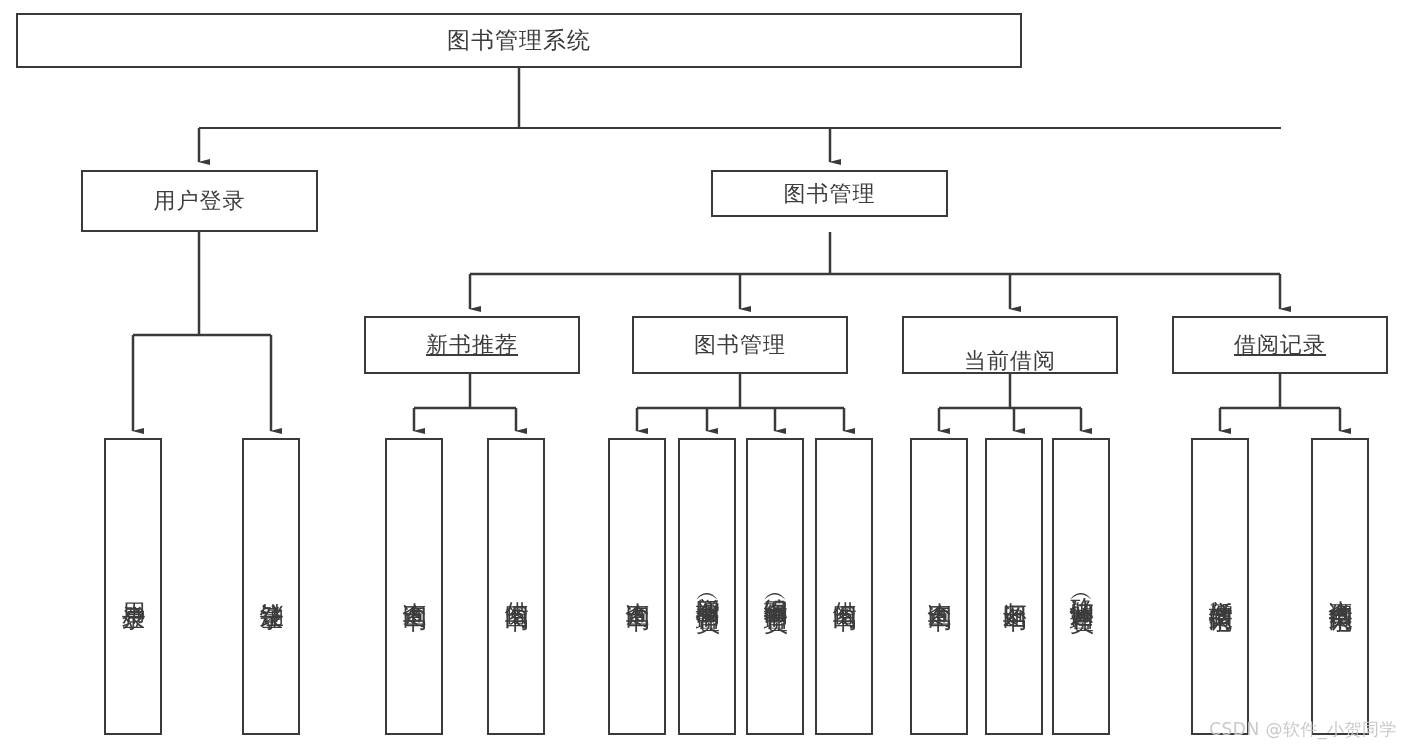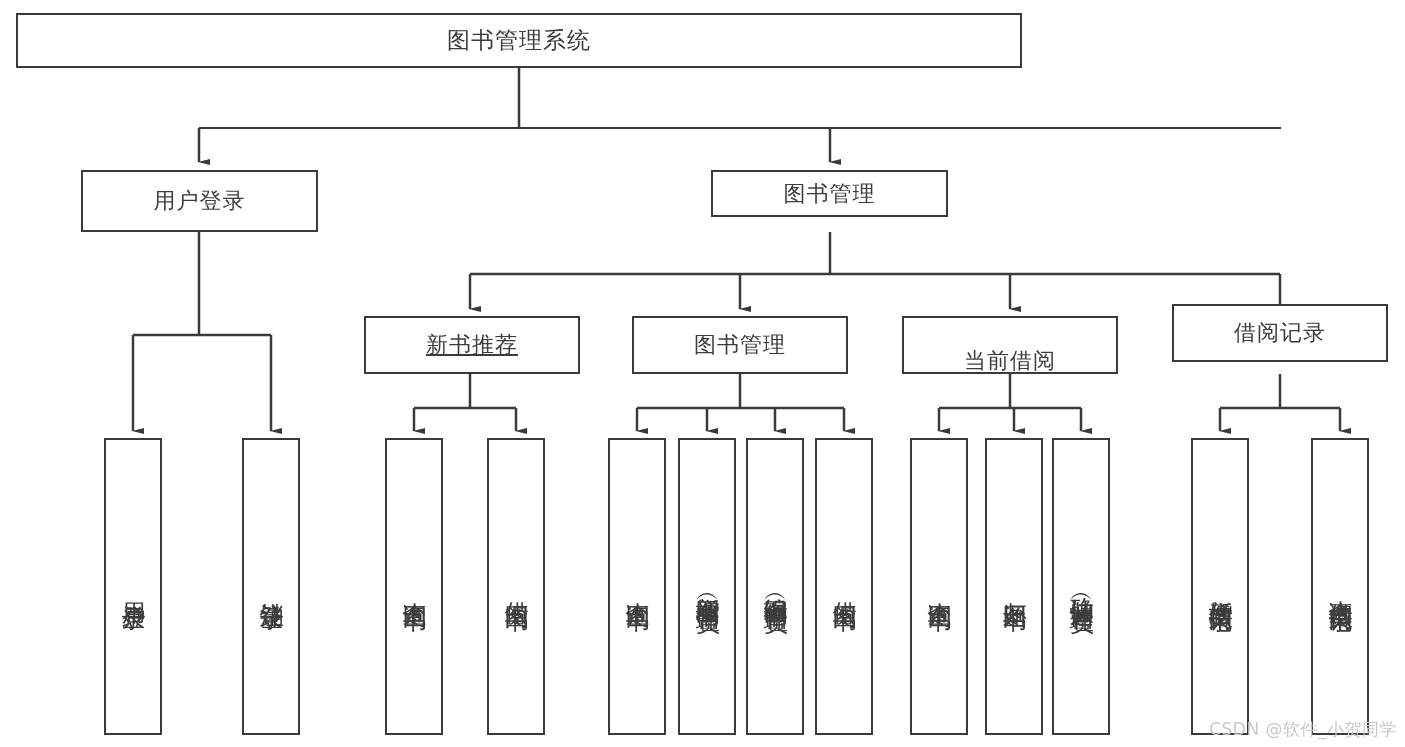--- a/index.html
+++ b/index.html
@@ -98,21 +98,21 @@
 
   <div class="node horiz" style="left:364px;top:316px;width:216px;height:58px;text-decoration:underline;">
     <span class="lbl">新书推荐</span>
   </div>
   <div class="node horiz" style="left:632px;top:316px;width:216px;height:58px;">
     <span class="lbl">图书管理</span>
   </div>
   <div class="node horiz" style="left:902px;top:316px;width:216px;height:58px;align-items:flex-end;">
     <span class="lbl">当前借阅</span>
   </div>
-  <div class="node horiz" style="left:1172px;top:304px;width:216px;height:58px;">
+  <div class="node horiz" style="left:1172px;top:316px;width:216px;height:58px;text-decoration:underline;">
     <span class="lbl">借阅记录</span>
   </div>
 
   <div class="node leaf" style="left:104px;top:438px;width:58px;height:297px;">
     <span class="lbl">用户登录</span>
   </div>
   <div class="node leaf" style="left:242px;top:438px;width:58px;height:297px;">
     <span class="lbl">注销登录</span>
   </div>
 

